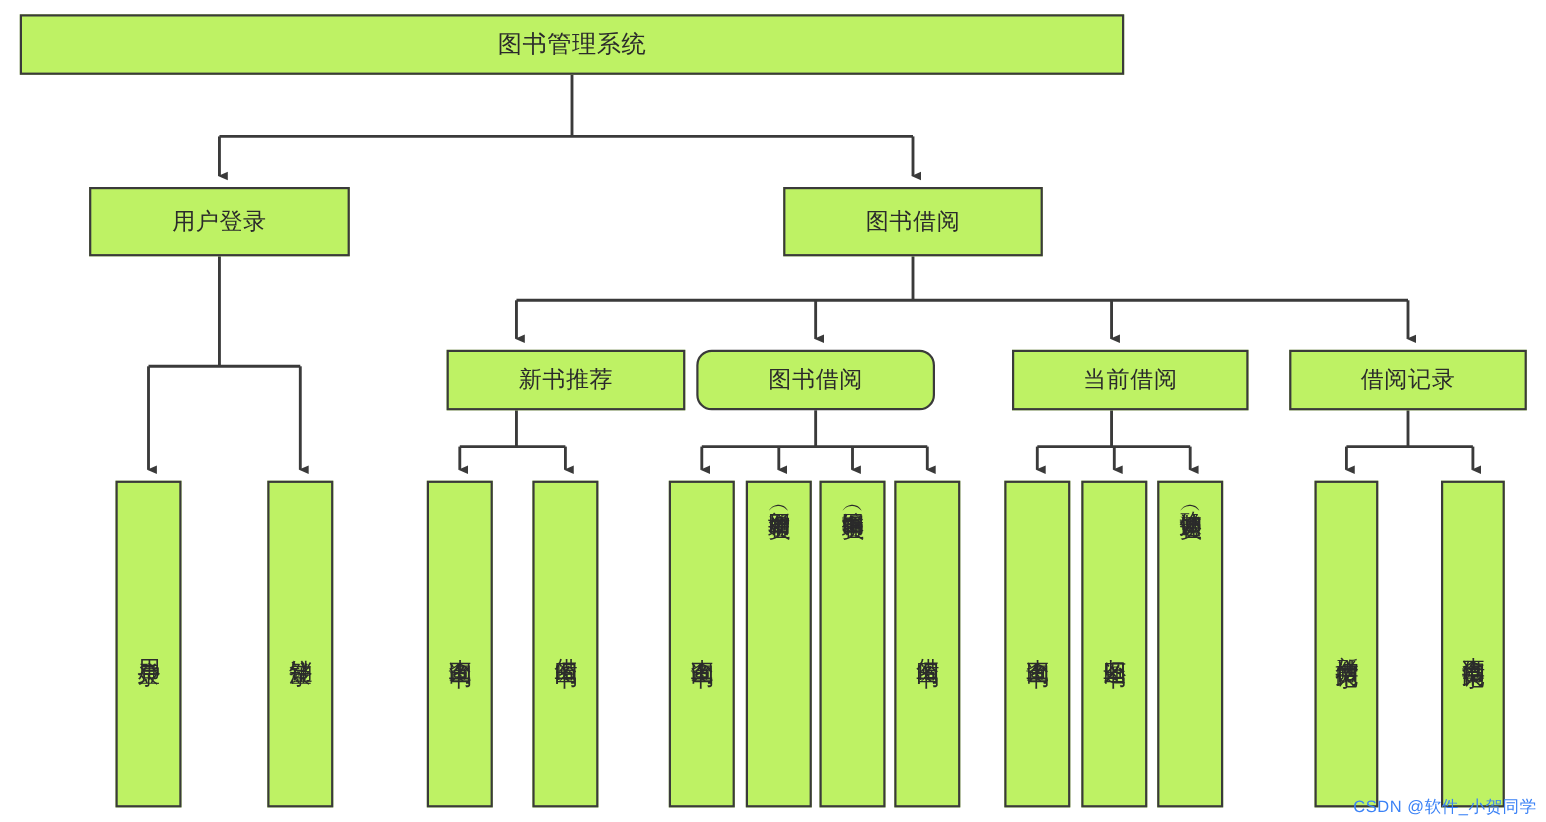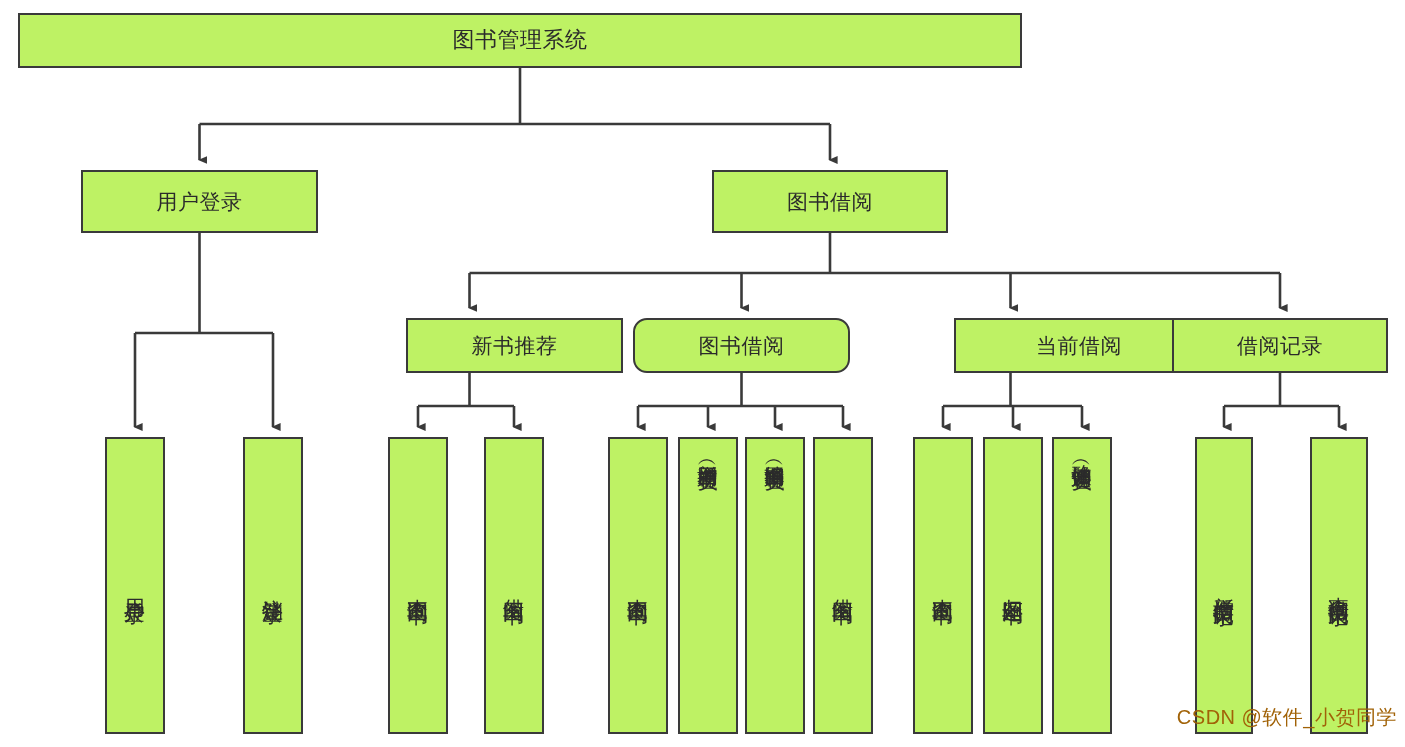--- a/index.html
+++ b/index.html
@@ -67,23 +67,23 @@
     font-size: 20px;
     letter-spacing: 1px;
   }
   .node-box.vertical.centered {
     align-items: center;
     padding-top: 0;
   }
   #watermark {
     position: absolute;
     right: 8px;
-    bottom: 16px;
-    font-size: 20px;
-    color: #a16207;
+    bottom: 4px;
+    font-size: 15px;
+    color: #3b82f6;
     letter-spacing: 0.5px;
     white-space: nowrap;
     pointer-events: none;
   }
 </style>
 </head>
 <body>
 
 <div id="diagram-root">
 
@@ -157,21 +157,21 @@
       </div>
       <div class="node-box level1 horizontal" style="left: 712px; top: 170px; width: 236px; height: 63px;">
         <span class="node-label">图书借阅</span>
       </div>
       <div class="node-box level2 horizontal" style="left: 361px; top: 318px; width: 217px; height: 55px; margin-left: 45px;">
         <span class="node-label">新书推荐</span>
       </div>
       <div class="node-box level2 horizontal" style="left: 633px; top: 318px; width: 217px; height: 55px; border-radius: 14px;">
         <span class="node-label">图书借阅</span>
       </div>
-      <div class="node-box level2 horizontal" style="left: 954px; top: 318px; width: 250px; height: 55px;">
+      <div class="node-box level2 horizontal" style="left: 920px; top: 318px; width: 215px; height: 55px;">
         <span class="node-label">当前借阅</span>
       </div>
       <div class="node-box level2 horizontal" style="left: 1172px; top: 318px; width: 216px; height: 55px; align-items: center;">
         <span class="node-label">借阅记录</span>
       </div>
       <div class="node-box leaf vertical centered" style="left: 105px; top: 437px; width: 60px; height: 297px;">
         <span class="node-label">用户登录</span>
       </div>
       <div class="node-box leaf vertical centered" style="left: 243px; top: 437px; width: 60px; height: 297px;">
         <span class="node-label">注销登录</span>

